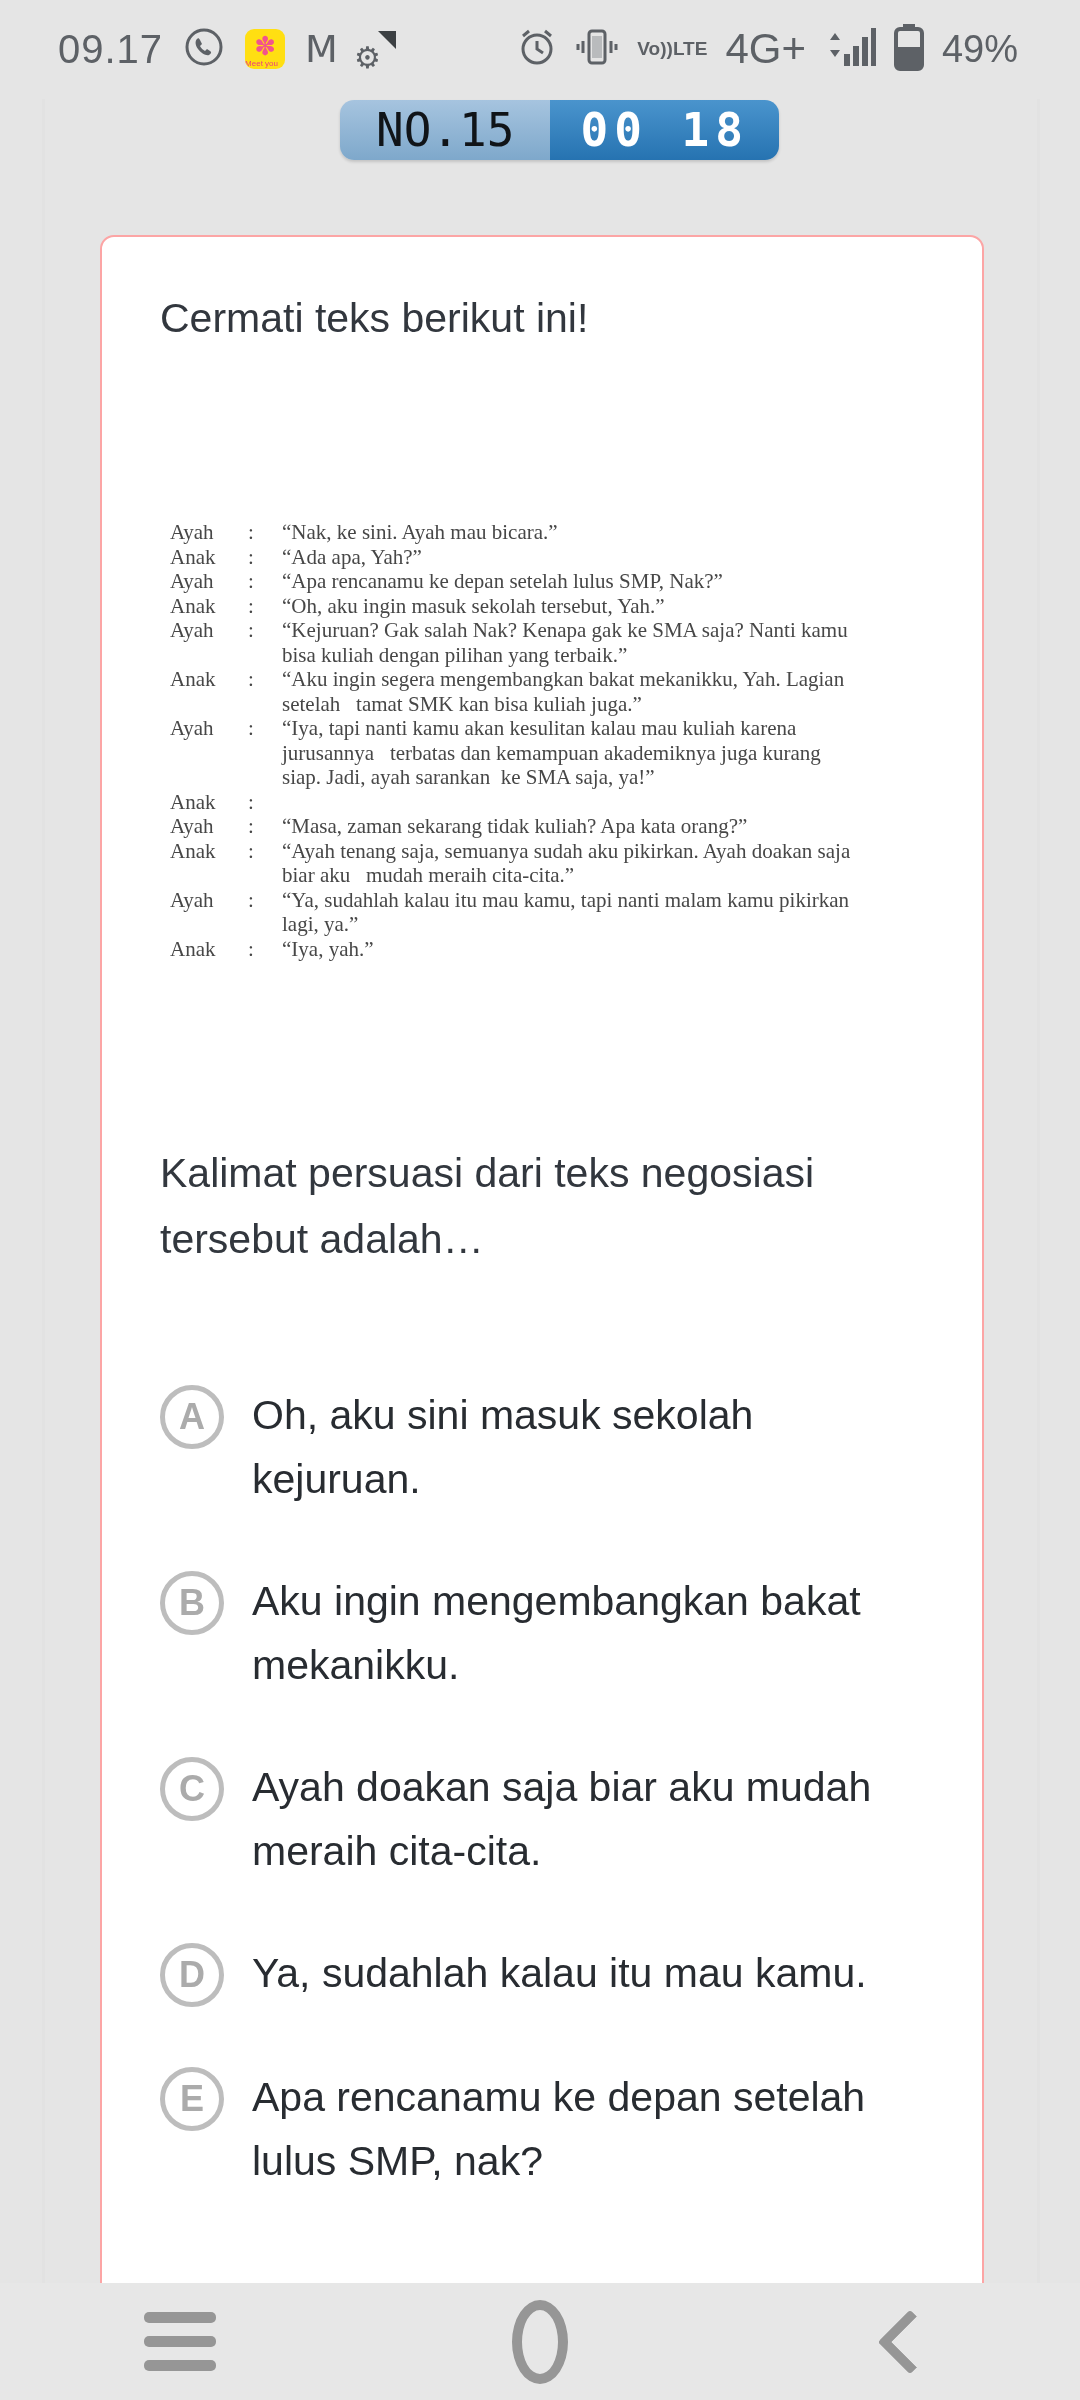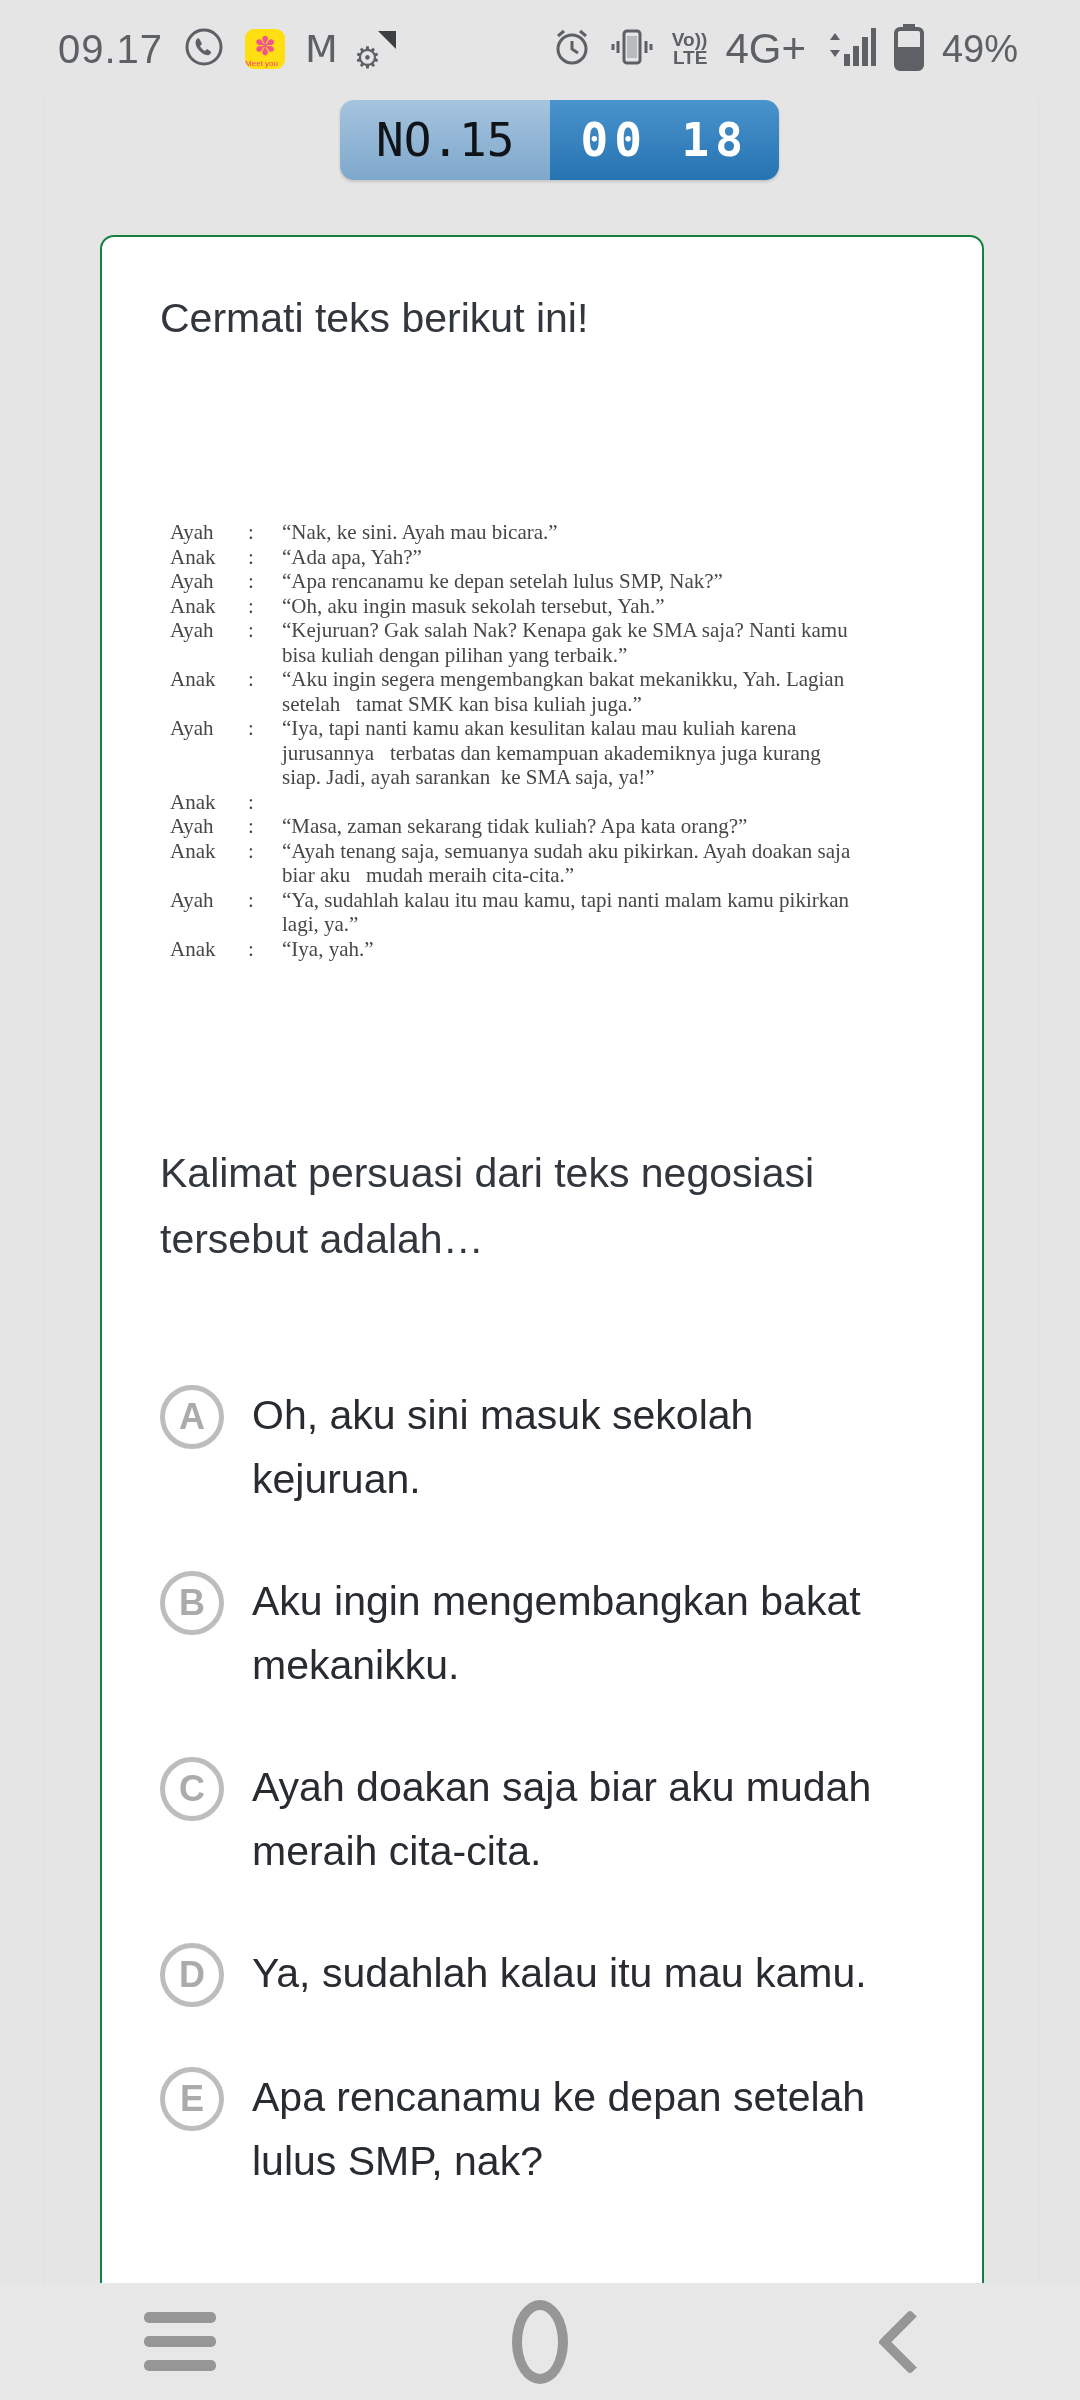--- a/index.html
+++ b/index.html
@@ -5,52 +5,52 @@
   * { margin:0; padding:0; box-sizing:border-box; }
   body { background:#fff; font-family:"Liberation Sans", sans-serif; }
   .screen { position:relative; width:1080px; height:2400px; background:#e5e5e5; overflow:hidden; }
 
   
   .status-bar { position:absolute; top:0; left:0; width:1080px; height:92px;
     display:flex; align-items:center; justify-content:space-between; padding:6px 62px 0 58px; }
   .sb-left { display:flex; align-items:center; gap:20px; color:#5d6166; }
   .sb-time { font-size:40px; color:#5d6166; letter-spacing:1px; }
   .sb-right { display:flex; align-items:center; gap:18px; color:#5d6166; }
-  .volte { display:flex; flex-direction:column; align-items:flex-end; font-weight:bold;
+  .volte { display:flex; flex-direction:row; align-items:flex-start; font-weight:bold;
     font-size:19px; line-height:18px; color:#5d6166; }
   .net-4g { font-size:42px; font-weight:normal; color:#5d6166; }
   .batt-pct { font-size:38px; color:#5d6166; }
   .meetyou { width:40px; height:40px; background:#ffdf12; border-radius:9px; position:relative;
     display:flex; align-items:center; justify-content:center; overflow:hidden; }
   .meetyou .flower { color:#f2548e; font-size:26px; line-height:26px; margin-top:-6px; }
   .meetyou .mylabel { position:absolute; bottom:1px; left:0; right:0; 
     font-size:8px; color:#ec407a; }
   .gmail-m { font-size:38px; color:#5d6166; font-weight:500; font-family:"DejaVu Sans", sans-serif; }
   .datasaver { position:relative; width:38px; height:40px; }
   .datasaver .gear { position:absolute; left:-4px; bottom:-6px; font-size:30px; color:#5d6166; }
   .datasaver .tri { position:absolute; right:0; top:2px; width:0; height:0;
     border-left:18px solid transparent; border-top:18px solid #3c4043; }
 
   
   .page-edge { position:absolute; top:99px; bottom:117px; width:3px; background:#e2e2e2; }
   .page-edge.left { left:42px; }
   .page-edge.right { left:1037px; }
 
   
-  .badge { position:absolute; top:100px; left:340px; height:80px; display:flex;
+  .badge { position:absolute; top:100px; left:340px; height:60px; display:flex;
     border-radius:14px; overflow:hidden; box-shadow:0 2px 3px rgba(0,0,0,.15);
     font-family:"DejaVu Sans Mono", monospace; }
   .badge-no { background:linear-gradient(#a6c4df, #7ea8cb); color:#101418;
     font-size:46px; display:flex; align-items:center; padding:0 36px; }
   .badge-timer { background:linear-gradient(#4a94cd, #2673b1); color:#ffffff; font-weight:bold;
     font-size:46px; display:flex; align-items:center; padding:0 30px; letter-spacing:6px; }
 
   
   .card { position:absolute; left:100px; top:235px; width:884px; height:2110px;
-    background:#ffffff; border:2px solid #15803d; border-radius:14px; }
+    background:#ffffff; border:2px solid #fca5a5; border-radius:14px; }
   .card-title { position:absolute; top:58px; left:58px; font-size:41px; color:#32373e; }
 
   .dialogue { position:absolute; top:283px; left:68px; font-family:"Liberation Serif", serif;
     color:#474747; }
   .d-row { display:flex; font-size:21px; line-height:24.5px; }
   .d-speaker { width:78px; flex-shrink:0; }
   .d-colon { width:34px; flex-shrink:0; }
   .d-text { white-space:pre; }
 
   .question { position:absolute; top:903px; left:58px; width:720px;

